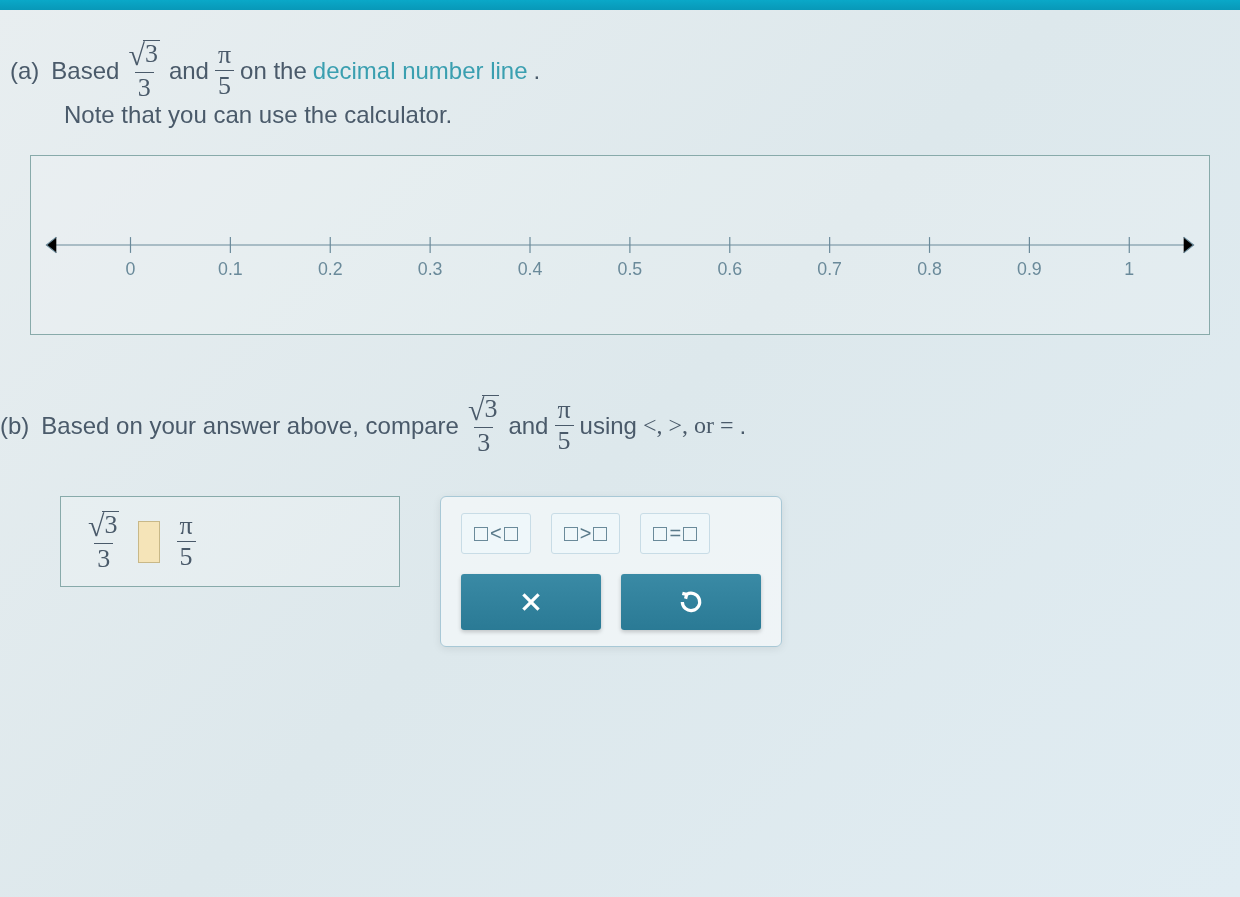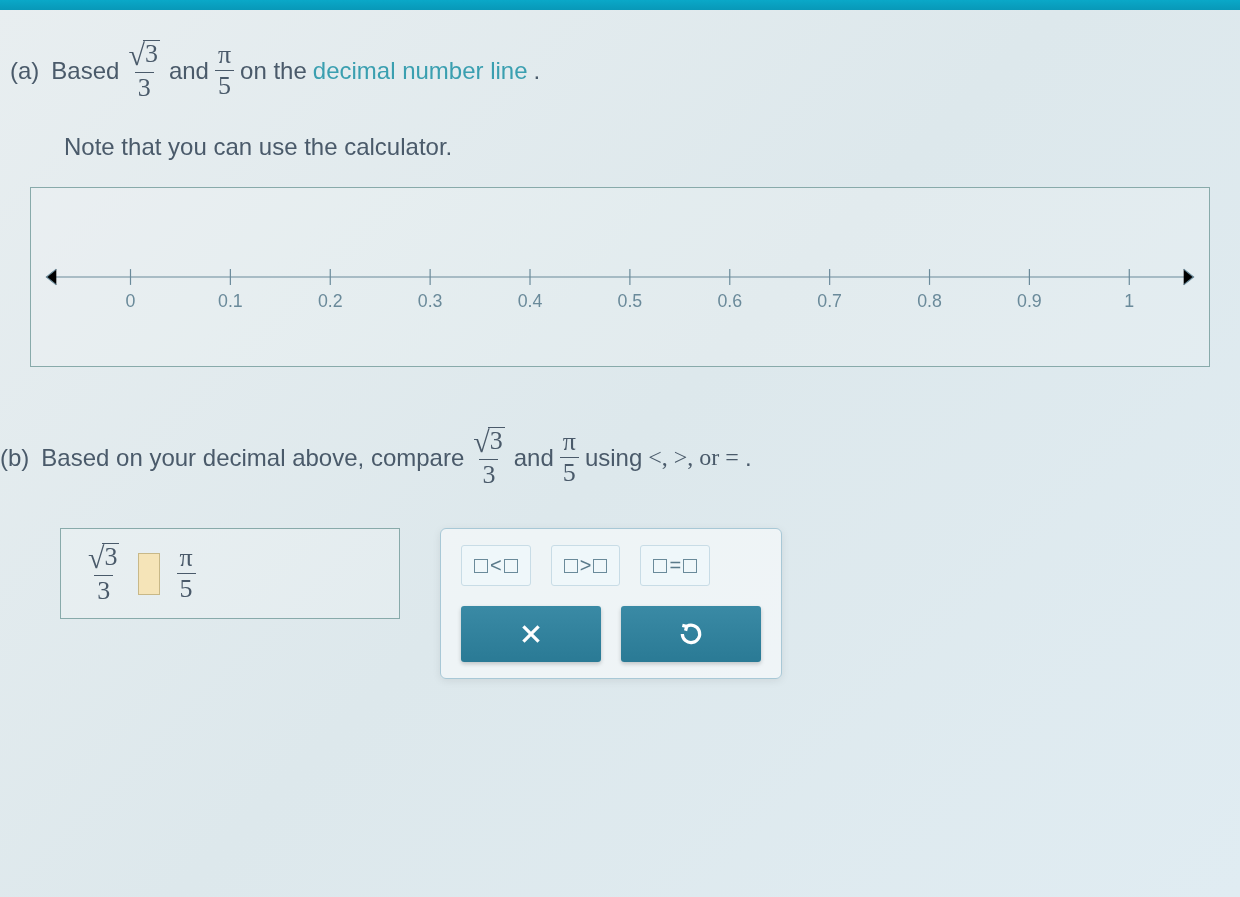--- a/index.html
+++ b/index.html
@@ -25,21 +25,21 @@
     gap: 6px;
     font-size: 24px;
     color: #4a5a6a;
     padding: 0 10px;
   }
   .prompt-row .label { margin-right: 6px; }
   .note {
     font-size: 24px;
     color: #4a5a6a;
     padding-left: 64px;
-    margin-top: 32px;
+    margin-top: 0;
   }
   .frac {
     display: inline-flex;
     flex-direction: column;
     align-items: center;
     vertical-align: middle;
     line-height: 1;
     font-family: Georgia, 'Times New Roman', serif;
     font-size: 26px;
   }
@@ -195,21 +195,21 @@
             <line class="tick" x1="1105" x2="1105" y1="82" y2="98"></line>
             <text x="1105" y="120">1</text>
           </g>
       </svg>
     </div>
   </div>
 
   <div class="part">
     <div class="prompt-row" style="padding-left:0;">
       <span class="label">(b)</span>
-      <span>Based on your decimal above, compare</span>
+      <span>Based on your answer above, compare</span>
       <span class="frac">
         <span class="num"><span class="sqrt">
               <span class="radical serif">√</span>
               <span class="radicand serif">3</span>
             </span></span>
         <span class="den serif">3</span>
       </span>
       <span>and</span>
       <span class="frac">
         <span class="num serif">π</span>

